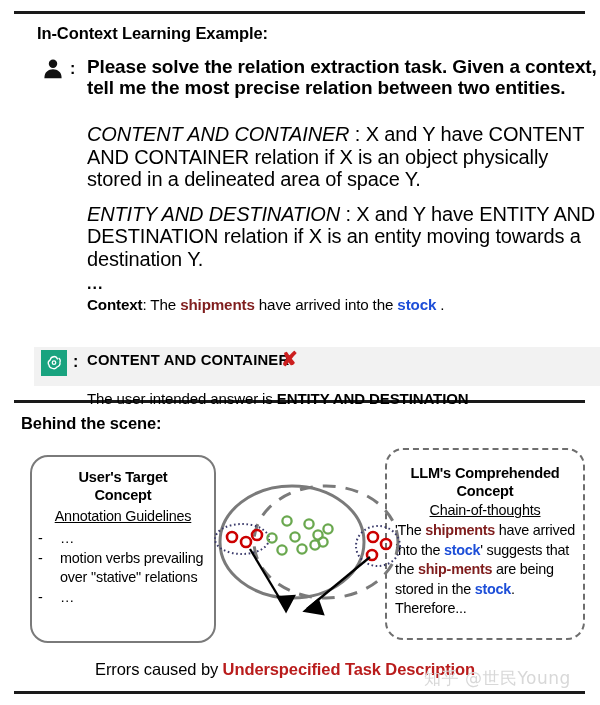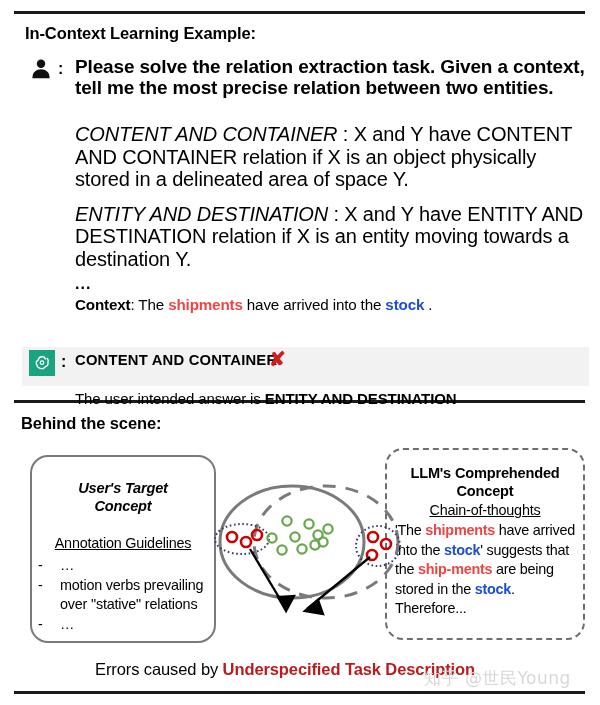--- a/index.html
+++ b/index.html
@@ -24,21 +24,21 @@
     height: 3px;
     background: #1a1a1a;
   }
   .rule-top    { top: 11px; }
   .rule-mid    { top: 400px; }
   .rule-bottom { top: 691px; }
 
   
   #top-section {
     position: absolute;
-    left: 4px; top: 18px; width: 532px; height: 378px;
+    left: 16px; top: 18px; width: 532px; height: 378px;
   }
   .section-title {
     position: absolute;
     font-size: 16.5px;
     font-weight: bold;
     letter-spacing: -0.1px;
   }
   #icl-title { left: 21px; top: 6px; }
 
   .user-icon {
@@ -132,45 +132,45 @@
     text-align: left;
   }
   #llm-box {
     left: 385px; top: 43px; width: 200px; height: 192px;
     border: 2.6px dashed #6e6e6e;
   }
   .box-title {
     font-size: 14.6px; font-weight: bold; text-align: center;
     line-height: 18px; letter-spacing: -0.2px;
   }
-  #user-box .box-title { margin: 22px 10px 0 10px; font-style: italic; }
+  #user-box .box-title { margin: 11px 10px 0 10px; }
   #llm-box .box-title  { margin: 14px 6px 0 6px; }
 
   .box-sub {
     font-size: 14.4px; text-align: center;
     text-decoration: underline; letter-spacing: -0.2px;
   }
-  #user-box .box-sub { margin-top: 20px; }
+  #user-box .box-sub { margin-top: 4px; }
   #llm-box  .box-sub { margin-top: 2px; }
 
   .guide-list {
     margin: 5px 0 0 6px;
     font-size: 14.4px; line-height: 19.5px; letter-spacing: -0.2px;
   }
   .guide-row { display: flex; }
   .guide-dash { width: 22px; flex: 0 0 22px; }
   .guide-txt  { flex: 1; }
 
   .cot-text {
     margin: 3px 8px 0 8px;
     font-size: 14.4px; line-height: 19.5px;
     text-align: left; letter-spacing: -0.25px;
   }
 
-  .tok-blue   { color: #ef4444; font-weight: bold; }
+  .tok-blue   { color: #7f1d1d; font-weight: bold; }
   .tok-orange { color: #1d4ed8; font-weight: bold; }
 
   #venn-svg {
     position: absolute;
     left: 210px; top: 40px;
     width: 200px; height: 215px;
   }
 
   .errline {
     position: absolute;

